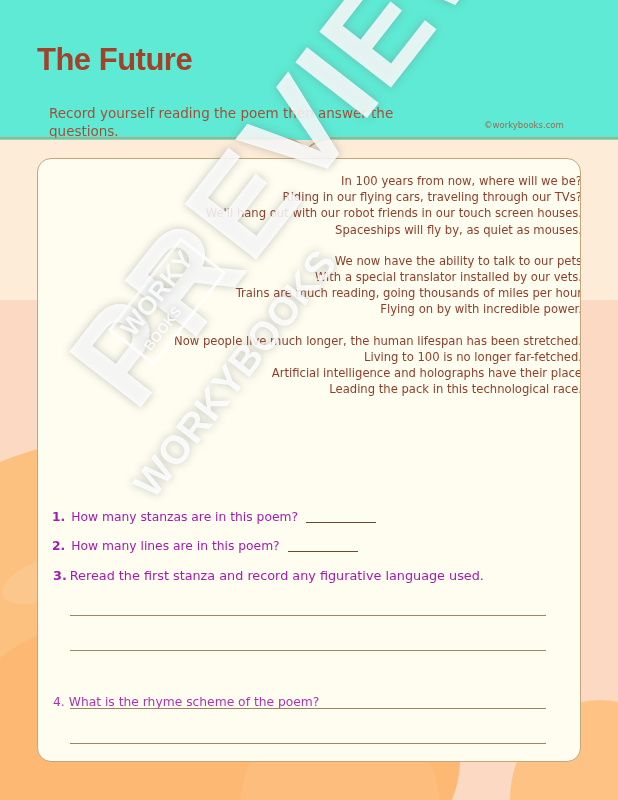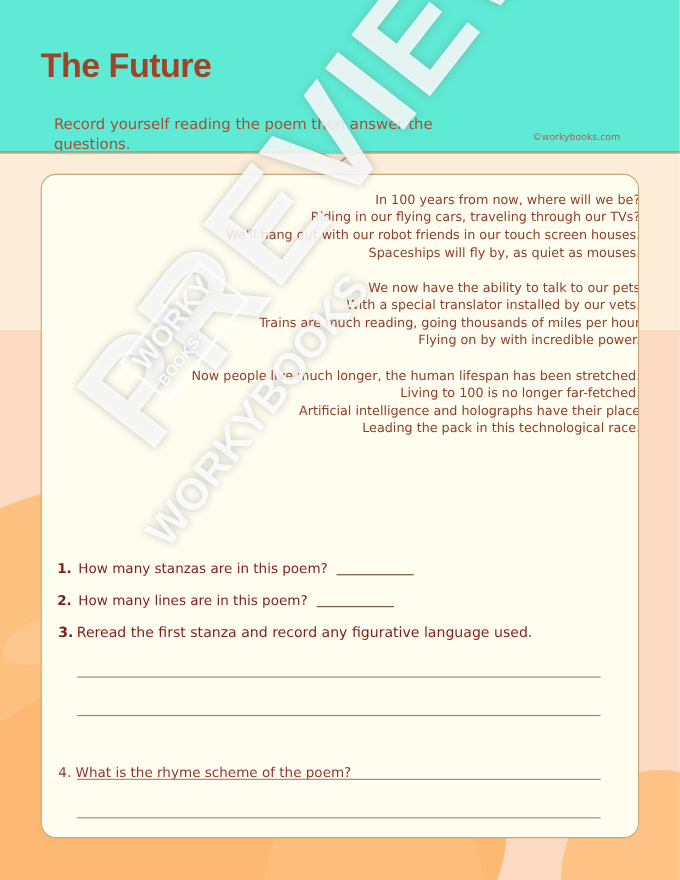--- a/index.html
+++ b/index.html
@@ -38,21 +38,21 @@
   .card {
     position: absolute; left: 37px; top: 158px; width: 544px; height: 604px;
     background: #fffdf0; border: 1.5px solid #c7a57a; border-radius: 14px;
     box-sizing: border-box; overflow: hidden;
   }
   .poem { position: absolute; left: 0; top: 14px; width: 544px; text-align: right; }
   .stanza { margin-bottom: 15px; }
   .poem-line {
     font-size: 11.6px; line-height: 16.2px; color: #8e3e2a; white-space: nowrap;
   }
-  .q { position: absolute; font-size: 12.3px; color: #7f1d1d; white-space: nowrap; }
+  .q { position: absolute; font-size: 12.3px; color: #a21caf; white-space: nowrap; }
   .q .num { font-weight: bold; margin-right: 6px; }
   .blank { display: inline-block; width: 70px; border-bottom: 1px solid #6b4a30; margin-left: 8px; vertical-align: -2px; }
   .answer-line { position: absolute; left: 32px; width: 476px; border-top: 1.5px solid #9c8565; }
 
   .watermark { position: absolute; pointer-events: none; }
   .wm-text {
     position: absolute; font-family: "Liberation Sans", sans-serif; font-weight: bold;
     color: rgba(255,255,255,0.82);
     text-shadow: 0 0 8px rgba(120,130,130,0.45);
     white-space: nowrap;

